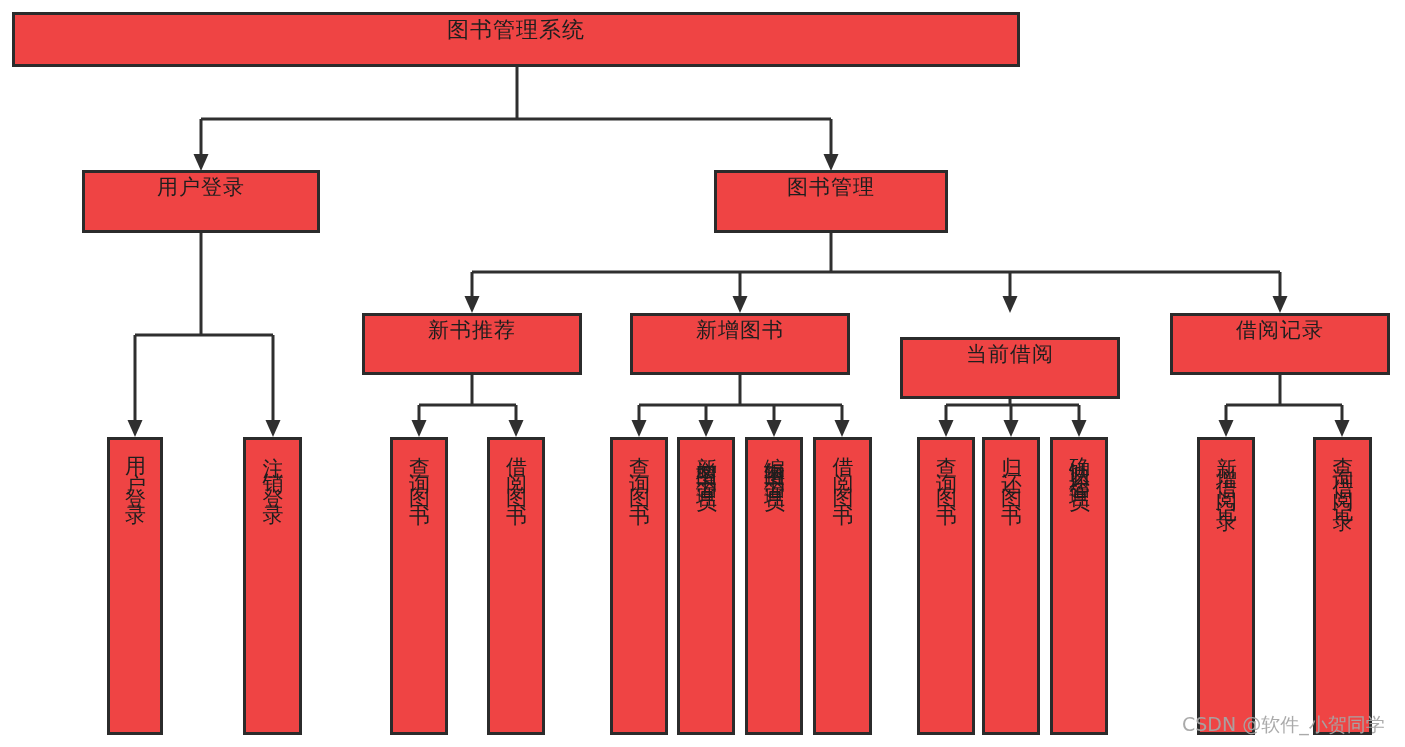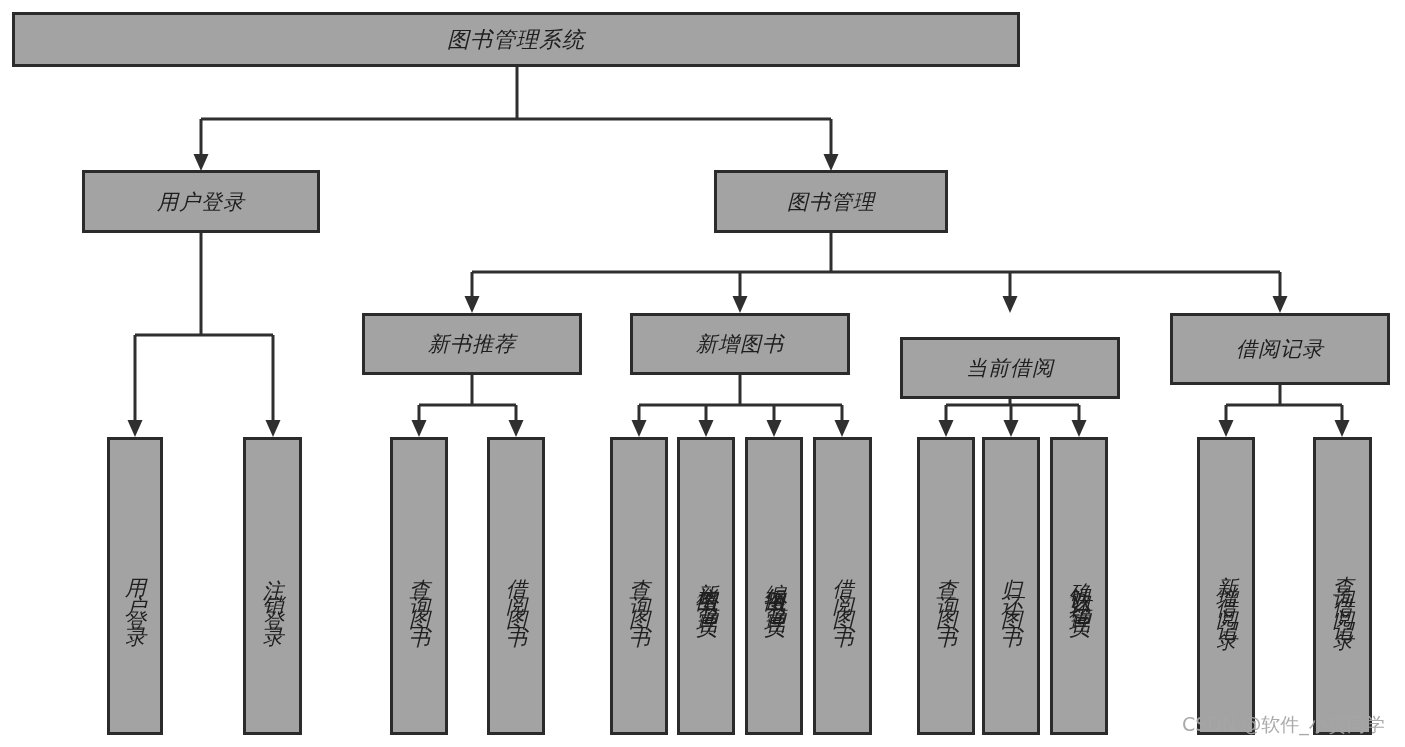--- a/index.html
+++ b/index.html
@@ -9,37 +9,36 @@
     height: 747px;
     background: #ffffff;
     font-family: "DejaVu Sans", "Liberation Sans", sans-serif;
     overflow: hidden;
   }
   .wires { position: absolute; left: 0; top: 0; z-index: 0; }
   .box {
     position: absolute;
     box-sizing: border-box;
     border: 3px solid #2b2b2b;
-    background: #a3a3a3;
+    background: #ef4444;
     display: flex;
-    align-items: center;
+    align-items: flex-start;
     justify-content: center;
     color: #1e1e1e;
     z-index: 1;
-    font-style: italic;
   }
   .hlabel { font-size: 21px; letter-spacing: 1px; white-space: nowrap; }
   .root-box  { left: 12px;  top: 12px;  width: 1008px; height: 55px; }
   .root-box .hlabel { font-size: 22px; }
   .b-user    { left: 82px;  top: 170px; width: 238px; height: 63px; }
   .b-book    { left: 714px; top: 170px; width: 234px; height: 63px; }
   .m1 { left: 362px;  top: 313px; width: 220px; height: 62px; }
   .m2 { left: 630px;  top: 313px; width: 220px; height: 62px; }
   .m3 { left: 900px;  top: 313px; width: 220px; height: 62px; margin-top: 24px; }
-  .m4 { left: 1170px; top: 313px; width: 220px; height: 72px; }
+  .m4 { left: 1170px; top: 313px; width: 220px; height: 62px; }
   .leaf { top: 437px; height: 298px; }
   .vt {
     writing-mode: vertical-rl;
     text-orientation: mixed;
     font-size: 21px;
     line-height: 1;
     color: #1e1e1e;
     white-space: nowrap;
   }
   .v4  .vt { letter-spacing: 16px; margin-bottom: -16px; }

